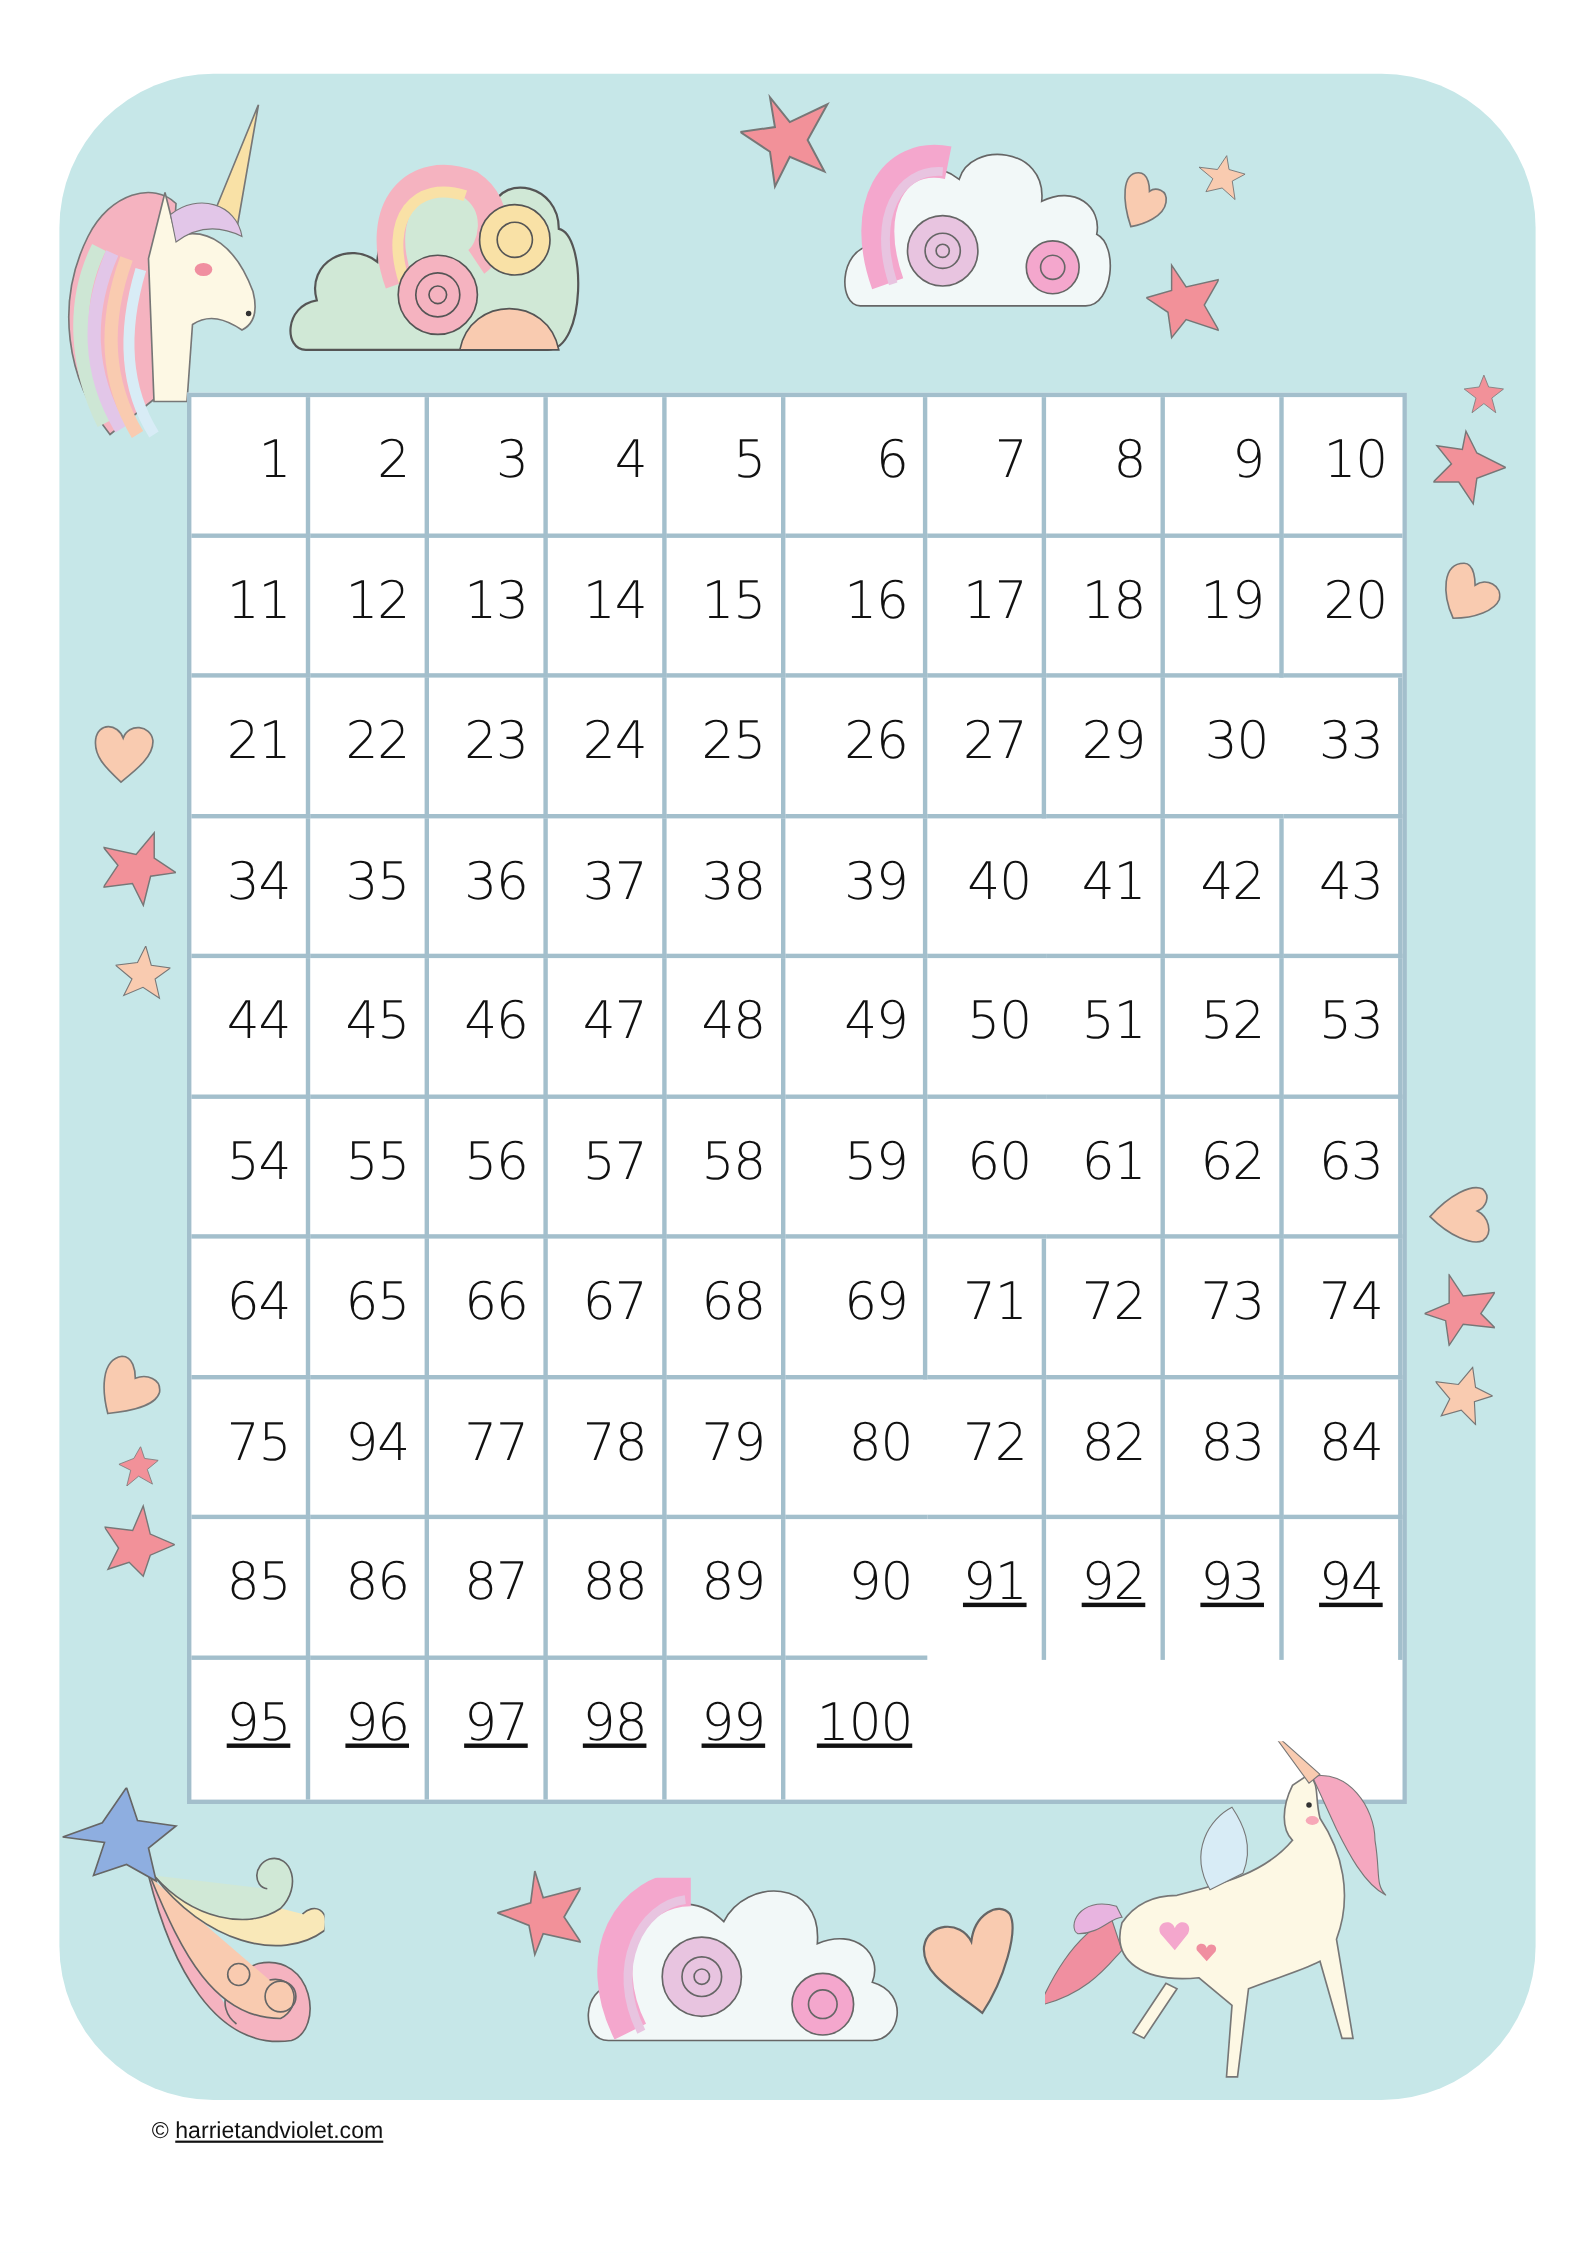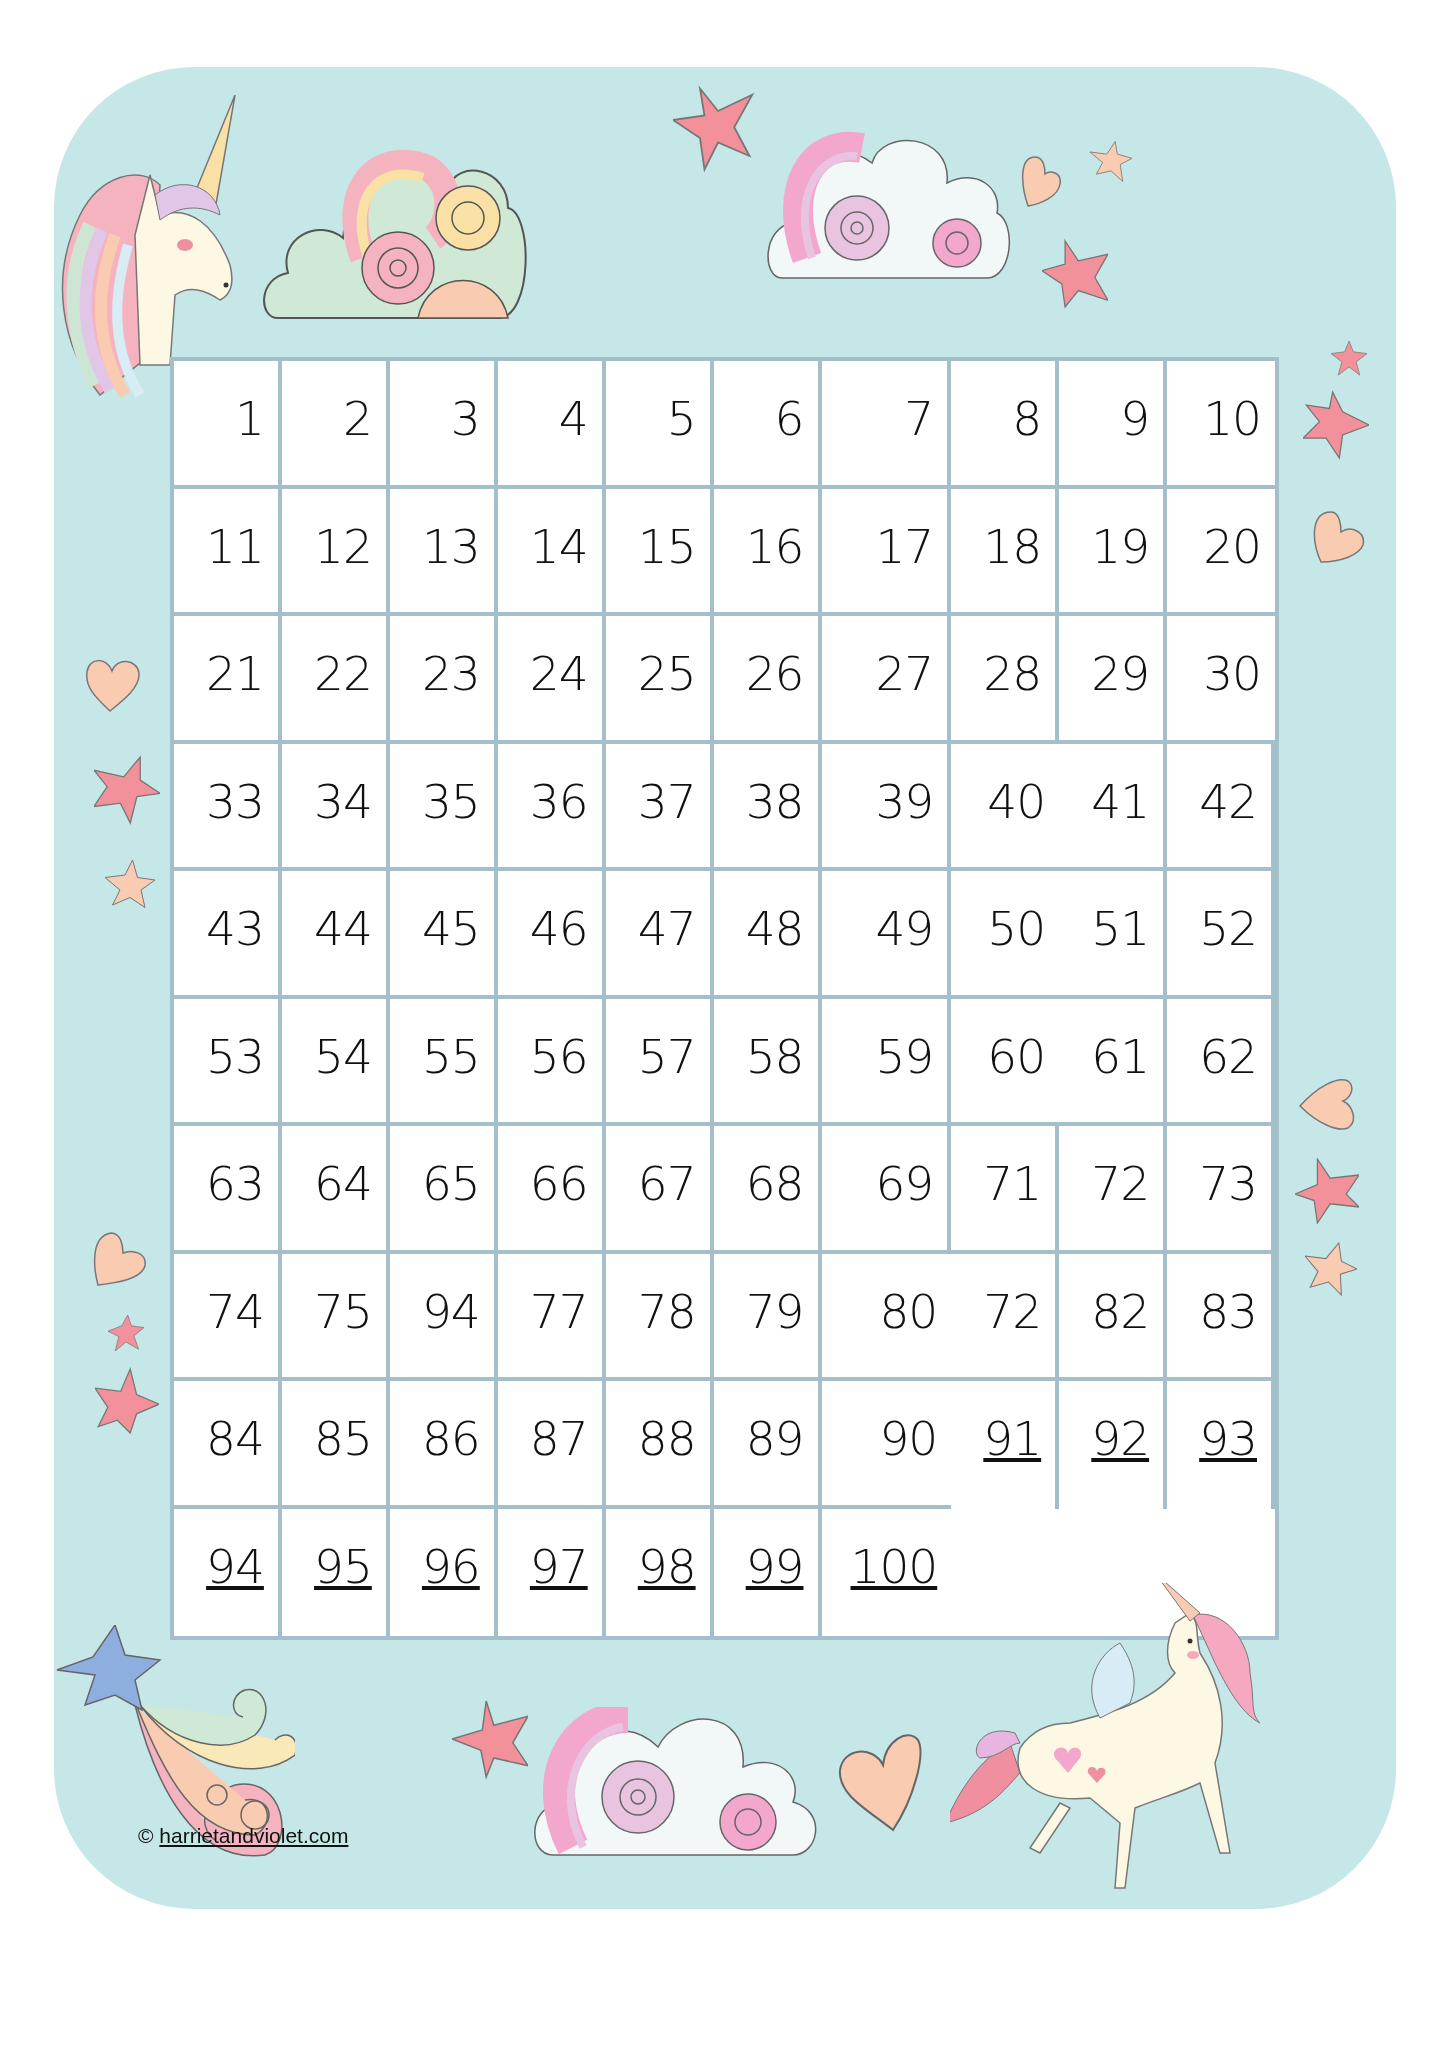--- a/index.html
+++ b/index.html
@@ -7,21 +7,21 @@
   .panel{position:absolute;left:54px;top:67px;width:1342px;height:1842px;background:#c6e7e8;border-radius:140px;}
   .grid{position:absolute;left:170px;top:357px;width:1109px;height:1283px;background:#ffffff;
         display:grid;grid-template-columns:repeat(10,1fr);grid-template-rows:repeat(10,1fr);
         border:4px solid #a3bfcc;box-sizing:border-box;}
   .cell{border-right:4px solid #a3bfcc;border-bottom:4px solid #a3bfcc;position:relative;box-sizing:border-box;
         display:flex;justify-content:flex-end;align-items:flex-start;padding:30px 14px 0 0;
         font-family:"DejaVu Sans",sans-serif;font-weight:300;font-size:47px;color:#111;letter-spacing:-1px;}
   .cell.last-col{border-right:none;padding-left:29px;}
   .cell.last-row{border-bottom:none;text-decoration:underline;}
   .deco{position:absolute;}
-  .copyright{position:absolute;left:138px;top:1824px;font-family:"Liberation Sans",sans-serif;font-size:21px;color:#111;}
+  .copyright{position:absolute;left:138px;top:1926px;font-family:"Liberation Sans",sans-serif;font-size:21px;color:#111;}
   .copyright .link{text-decoration:underline;}
   svg{display:block;}
 </style>
 </head>
 <body>
 
 <div class="panel"></div>
 
 <div class="deco" style="left:40px;top:95px;width:230px;height:310px;">
   <svg width="230" height="310" viewBox="0 0 230 310">
@@ -170,21 +170,20 @@
     <div class="cell">18</div>
     <div class="cell">19</div>
     <div class="cell last-col">20</div>
     <div class="cell">21</div>
     <div class="cell">22</div>
     <div class="cell">23</div>
     <div class="cell">24</div>
     <div class="cell">25</div>
     <div class="cell">26</div>
     <div class="cell">27</div>
-    <div class="cell">28</div>
     <div class="cell">29</div>
     <div class="cell last-col">30</div>
     <div class="cell">33</div>
     <div class="cell">34</div>
     <div class="cell">35</div>
     <div class="cell">36</div>
     <div class="cell">37</div>
     <div class="cell">38</div>
     <div class="cell">39</div>
     <div class="cell last-col">40</div>

